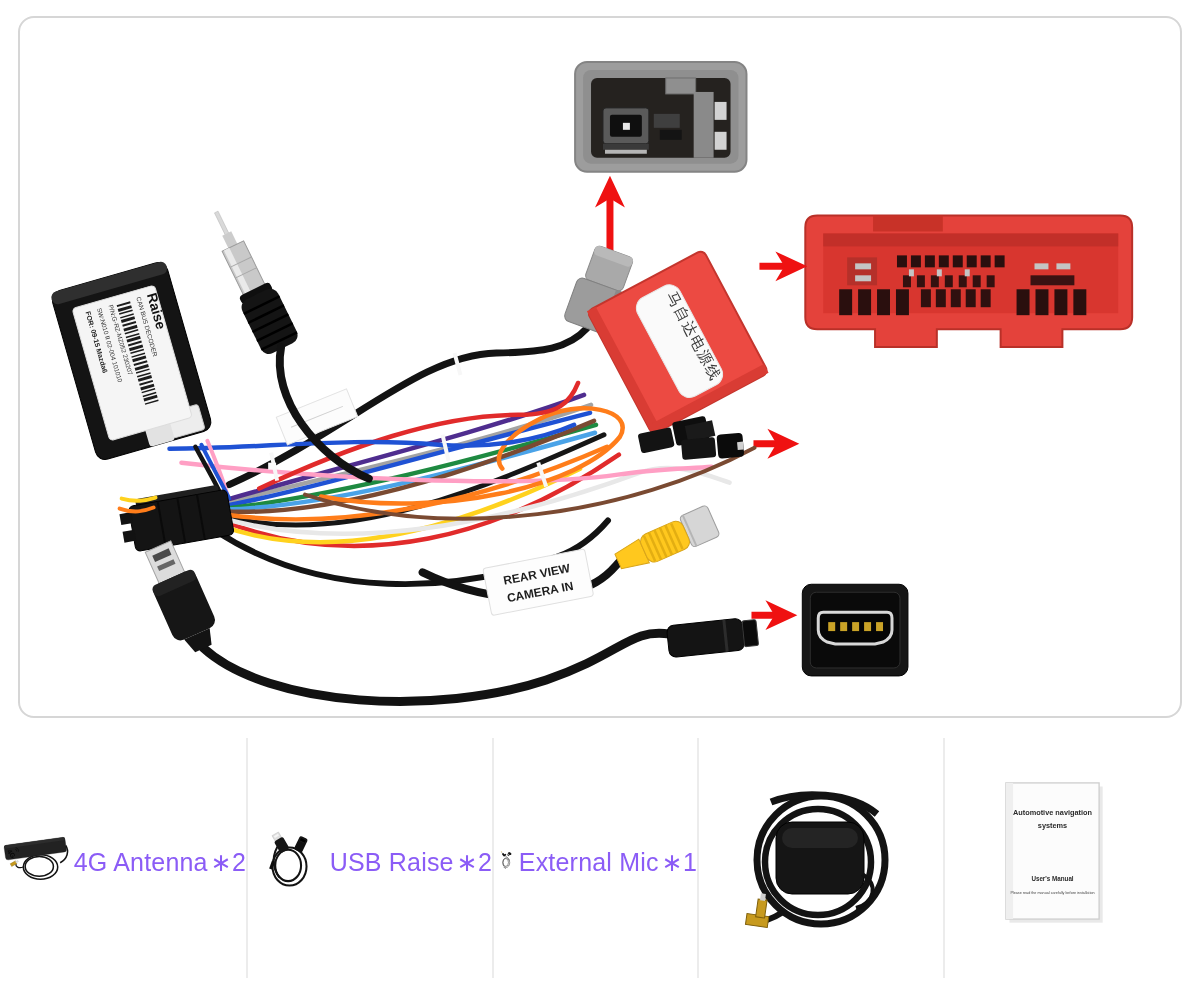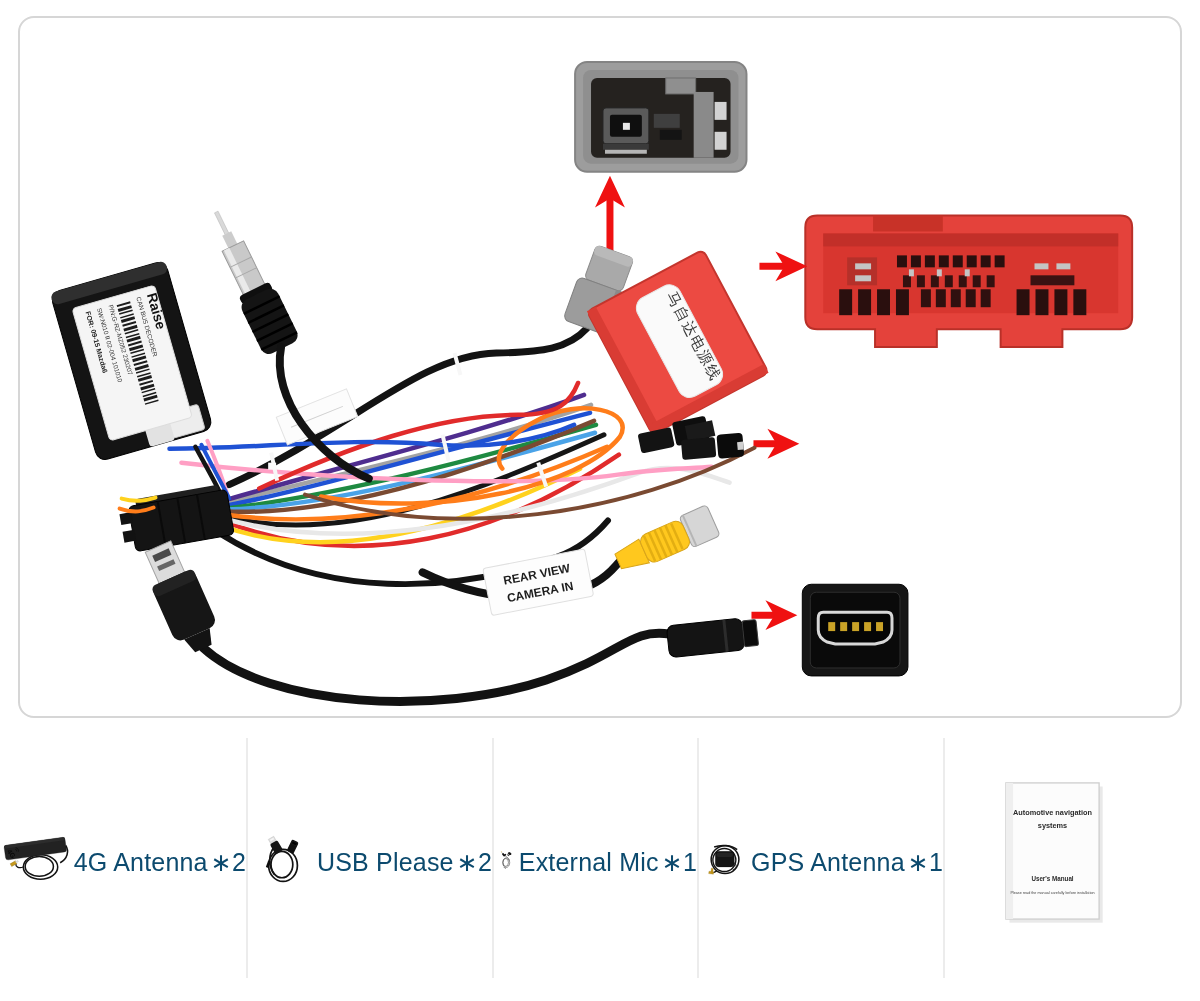--- a/index.html
+++ b/index.html
@@ -6,21 +6,21 @@
   .stage{position:relative;width:1200px;height:1001px;background:#ffffff;overflow:hidden;
          font-family:"Liberation Sans","DejaVu Sans",sans-serif;}
   .panel{position:absolute;left:18px;top:16px;width:1164px;height:702px;background:#ffffff;
          border:2px solid #d6d6d6;border-radius:16px;box-sizing:border-box;overflow:hidden;}
   .panel-art{display:block;width:100%;height:100%;}
   .tiles{position:absolute;left:0;top:738px;width:1200px;display:flex;align-items:flex-start;}
   .tile{box-sizing:border-box;height:240px;display:flex;flex-direction:row;align-items:center;padding-top:2px;background:#ffffff;}
   .tile:not(:last-child){border-right:2px solid #ececec;}
   .t1{width:248px}.t2{width:246px}.t3{width:205px}.t4{width:246px}.t5{width:215px}
   .tile-art{display:block;width:100%;height:195px;}
-  .tile-label{margin-top:6px;font-size:25px;color:#0c4a6e;white-space:nowrap;letter-spacing:.2px;}
+  .tile-label{margin-top:6px;font-size:25px;color:#8b5cf6;white-space:nowrap;letter-spacing:.2px;}
   .tile-label .qty{margin-left:3px;}
   svg text{font-family:"Liberation Sans","DejaVu Sans",sans-serif;}
 </style>
 </head>
 <body>
 
 <div class="stage">
 
   <div class="panel">
     <svg class="panel-art" viewBox="0 0 1164 700">
@@ -312,21 +312,21 @@
           <rect x="-7" y="-26" width="14" height="6" fill="#f6f6f6"></rect>
           <rect x="-15" y="-12" width="30" height="40" rx="6" fill="#161616"></rect>
         </g>
         <g transform="translate(152,60) rotate(26)">
           <rect x="-13" y="-30" width="26" height="44" rx="6" fill="#101010"></rect>
           <rect x="-9" y="-26" width="18" height="10" fill="#000" stroke="#333"></rect>
         </g>
         <rect x="66" y="102" width="9" height="24" transform="rotate(20 70 114)" fill="#0d0d0d"></rect>
       </svg>
       <div class="tile-label">
-        <span>USB Please</span><span class="qty">∗2</span>
+        <span>USB Raise</span><span class="qty">∗2</span>
       </div>
     </div>
 
     <div class="tile t3">
       <svg class="tile-art" viewBox="0 0 240 195">
         <path d="M 108,62 C 140,84 150,96 148,108" fill="none" stroke="#141414" stroke-width="4.5"></path>
         <ellipse cx="118" cy="128" rx="34" ry="46" fill="none" stroke="#141414" stroke-width="4.5"></ellipse>
         <ellipse cx="114" cy="126" rx="26" ry="38" fill="none" stroke="#141414" stroke-width="4.5"></ellipse>
         <path d="M 96,168 C 100,180 108,186 116,182" fill="none" stroke="#141414" stroke-width="4.5"></path>
         <g transform="translate(85,42) rotate(-38)">
@@ -357,23 +357,20 @@
           <rect x="-38" y="-30" width="76" height="20" rx="10" fill="#242424"></rect>
           <path d="M 42,16 C 58,26 56,44 36,50" fill="none" stroke="#111" stroke-width="4"></path>
         </g>
         <path d="M 82,150 C 76,154 72,156 66,158" fill="none" stroke="#131313" stroke-width="6"></path>
         <g transform="translate(63,160) rotate(8)">
           <rect x="-18" y="-6" width="22" height="11" fill="#c79a1e" stroke="#7d5e0a"></rect>
           <rect x="-9" y="-22" width="9" height="18" fill="#c79a1e" stroke="#7d5e0a"></rect>
           <rect x="-7" y="-28" width="5" height="7" fill="#d0d0d0"></rect>
         </g>
       </svg>
-      <div class="tile-label">
-        <span>GPS Antenna</span><span class="qty">∗1</span>
-      </div>
     </div>
 
     <div class="tile t5">
       <svg class="tile-art" viewBox="0 0 240 195">
         <rect x="72" y="16" width="104" height="152" fill="#e9e9e9"></rect>
         <rect x="68" y="12" width="104" height="152" fill="#fcfcfc" stroke="#cfcfcf" stroke-width="1.5"></rect>
         <rect x="68" y="12" width="8" height="152" fill="#efefef"></rect>
         <text x="120" y="48" text-anchor="middle" font-size="8.2" font-weight="bold" fill="#2b2b2b">Automotive navigation</text>
         <text x="120" y="62" text-anchor="middle" font-size="8.2" font-weight="bold" fill="#2b2b2b">systems</text>
         <text x="120" y="122" text-anchor="middle" font-size="7" font-weight="bold" fill="#2b2b2b">User's Manual</text>

